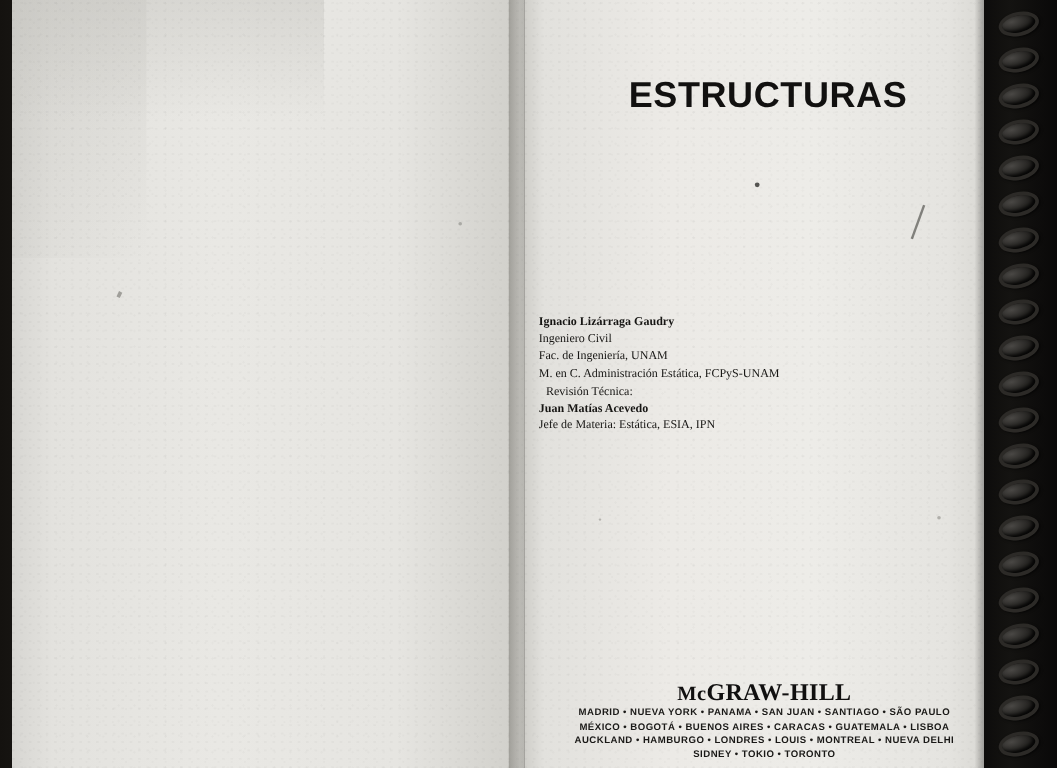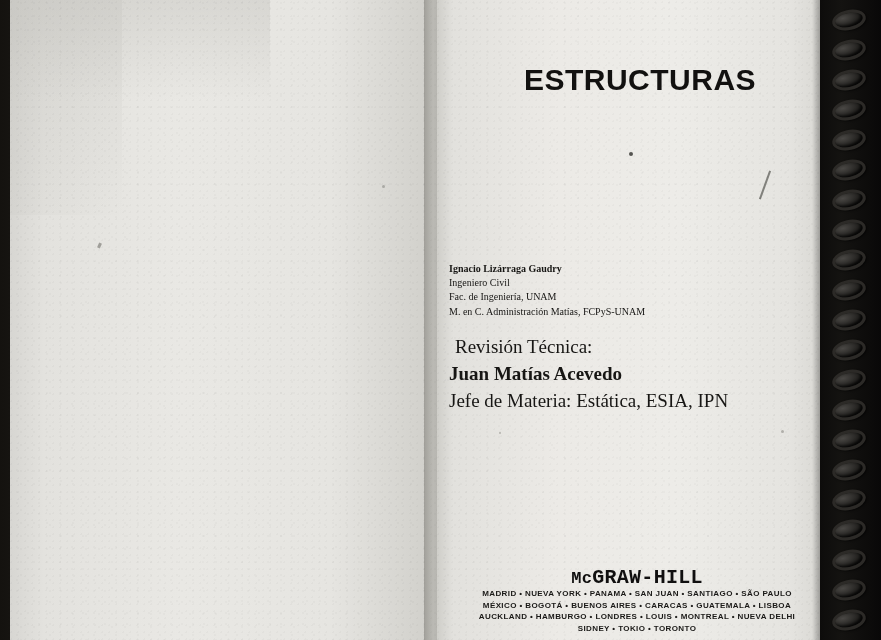--- a/index.html
+++ b/index.html
@@ -128,36 +128,36 @@
     width: 380px;
     font-size: 10px;
     color: #171614;
     line-height: 1.42;
   }
   .author-block .nm { font-weight: bold; }
 
   .rev-block {
     position: absolute;
     left: 12px;
-    top: 334px;
+    top: 320px;
     width: 388px;
-    font-size: 19px;
+    font-size: 10px;
     color: #171614;
     line-height: 1.42;
   }
   .rev-block .rev-label { padding-left: 6px; }
   .rev-block .nm { font-weight: bold; }
 
   .publisher {
     position: absolute;
     left: 0;
     top: 566px;
     width: 400px;
     text-align: center;
-    font-family: Liberation Mono, monospace;
+    font-family: Liberation Serif, serif;
     font-weight: bold;
     font-size: 20px;
     color: #111010;
     letter-spacing: 0.3px;
   }
   .publisher .mc { font-size: 17px; }
 
   .cities {
     position: absolute;
     left: 0;
@@ -206,21 +206,21 @@
   <div class="page-right">
 
     <div class="title-block">
       <span class="title-line l1">ESTRUCTURAS</span>
     </div>
 
     <div class="author-block">
       <div class="nm">Ignacio Lizárraga Gaudry</div>
       <div>Ingeniero Civil</div>
       <div>Fac. de Ingeniería, UNAM</div>
-      <div>M. en C. Administración Matías, FCPyS-UNAM</div>
+      <div>M. en C. Administración Estática, FCPyS-UNAM</div>
     </div>
 
     <div class="rev-block">
       <div class="rev-label">Revisión Técnica:</div>
       <div class="nm">Juan Matías Acevedo</div>
       <div>Jefe de Materia: Estática, ESIA, IPN</div>
     </div>
 
     <div class="publisher">
       <span class="mc">Mc</span><span>GRAW-HILL</span>

